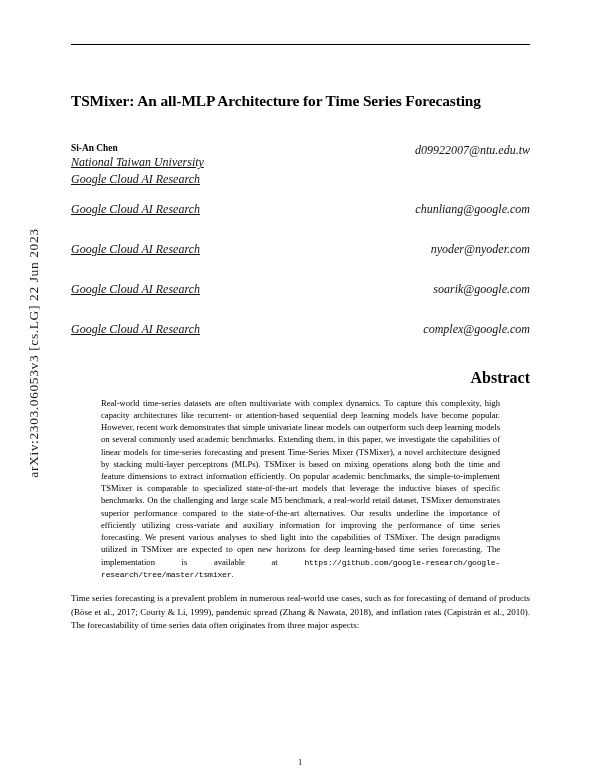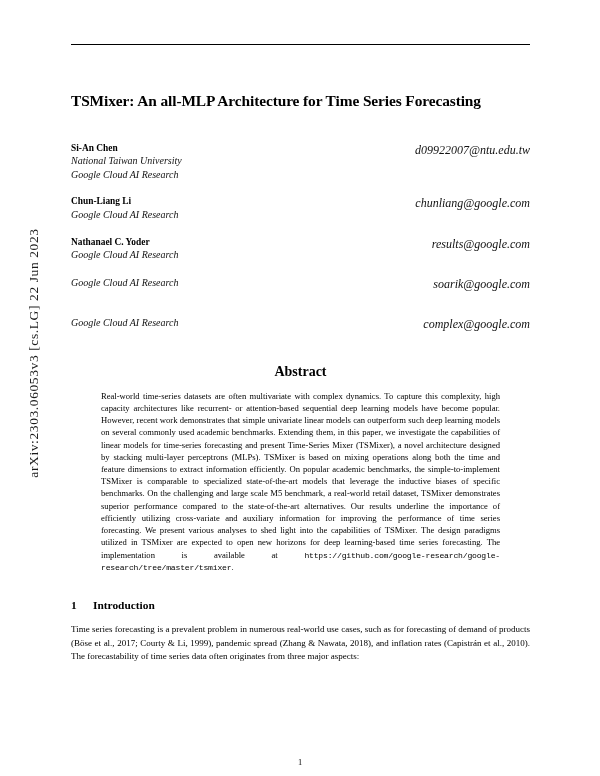--- a/index.html
+++ b/index.html
@@ -68,40 +68,41 @@
     margin-bottom: 14px;
     position: relative;
     min-height: 26px;
   }
   .author-name {
     font-size: 9.4px;
     font-weight: bold;
     line-height: 1.35;
   }
   .author-aff {
-    font-size: 10px;
+    font-size: 12px;
     font-style: italic;
     line-height: 1.35;
     color: #111;
+    text-decoration: underline;
   }
   .author-email {
     position: absolute;
     right: 0;
     top: 1px;
     font-size: 12px;
     font-style: italic;
     color: #111;
     text-align: right;
   }
 
   .abstract-heading {
     margin-top: 22px;
     margin-bottom: 10px;
-    text-align: center;
-    font-size: 14px;
+    text-align: right;
+    font-size: 16px;
     font-weight: bold;
   }
 
   .abstract-body {
     margin: 0 30px 0 30px;
     font-size: 8.6px;
     line-height: 1.42;
     text-align: justify;
   }
   .abstract-body .url {
@@ -152,48 +153,45 @@
     <div class="authors">
 
       <div class="author-block">
         <div class="author-name">Si-An Chen</div>
         <div class="author-aff">National Taiwan University</div>
         <div class="author-aff">Google Cloud AI Research</div>
         <div class="author-email">d09922007@ntu.edu.tw</div>
       </div>
 
       <div class="author-block">
-        <div class="author-name">Chun-Liang Li</div>
         <div class="author-aff">Google Cloud AI Research</div>
         <div class="author-email">chunliang@google.com</div>
       </div>
 
       <div class="author-block">
-        <div class="author-name">Nathanael C. Yoder</div>
         <div class="author-aff">Google Cloud AI Research</div>
-        <div class="author-email">results@google.com</div>
+        <div class="author-email">nyoder@nyoder.com</div>
       </div>
 
       <div class="author-block">
         <div class="author-aff">Google Cloud AI Research</div>
         <div class="author-email">soarik@google.com</div>
       </div>
 
       <div class="author-block">
         <div class="author-aff">Google Cloud AI Research</div>
         <div class="author-email">complex@google.com</div>
       </div>
 
     </div>
 
     <div class="abstract-heading">Abstract</div>
 
     <div class="abstract-body"><span>Real-world time-series datasets are often multivariate with complex dynamics. To capture this complexity, high capacity architectures like recurrent- or attention-based sequential deep learning models have become popular. However, recent work demonstrates that simple univariate linear models can outperform such deep learning models on several commonly used academic benchmarks. Extending them, in this paper, we investigate the capabilities of linear models for time-series forecasting and present Time-Series Mixer (TSMixer), a novel architecture designed by stacking multi-layer perceptrons (MLPs). TSMixer is based on mixing operations along both the time and feature dimensions to extract information efficiently. On popular academic benchmarks, the simple-to-implement TSMixer is comparable to specialized state-of-the-art models that leverage the inductive biases of specific benchmarks. On the challenging and large scale M5 benchmark, a real-world retail dataset, TSMixer demonstrates superior performance compared to the state-of-the-art alternatives. Our results underline the importance of efficiently utilizing cross-variate and auxiliary information for improving the performance of time series forecasting. We present various analyses to shed light into the capabilities of TSMixer. The design paradigms utilized in TSMixer are expected to open new horizons for deep learning-based time series forecasting. The implementation is available at </span><span class="url">https://github.com/google-research/google-research/tree/master/tsmixer</span><span>.</span></div>
 
-    <div class="section-heading"><span class="section-number">1</span><span>Introduction</span></div>
 
     <div class="body-par">Time series forecasting is a prevalent problem in numerous real-world use cases, such as for forecasting of demand of products (Böse et al., 2017; Courty &amp; Li, 1999), pandemic spread (Zhang &amp; Nawata, 2018), and inflation rates (Capistrán et al., 2010). The forecastability of time series data often originates from three major aspects:</div>
 
   </div>
 
   <div class="page-number">1</div>
 
 </div>
 
 </body></html>

